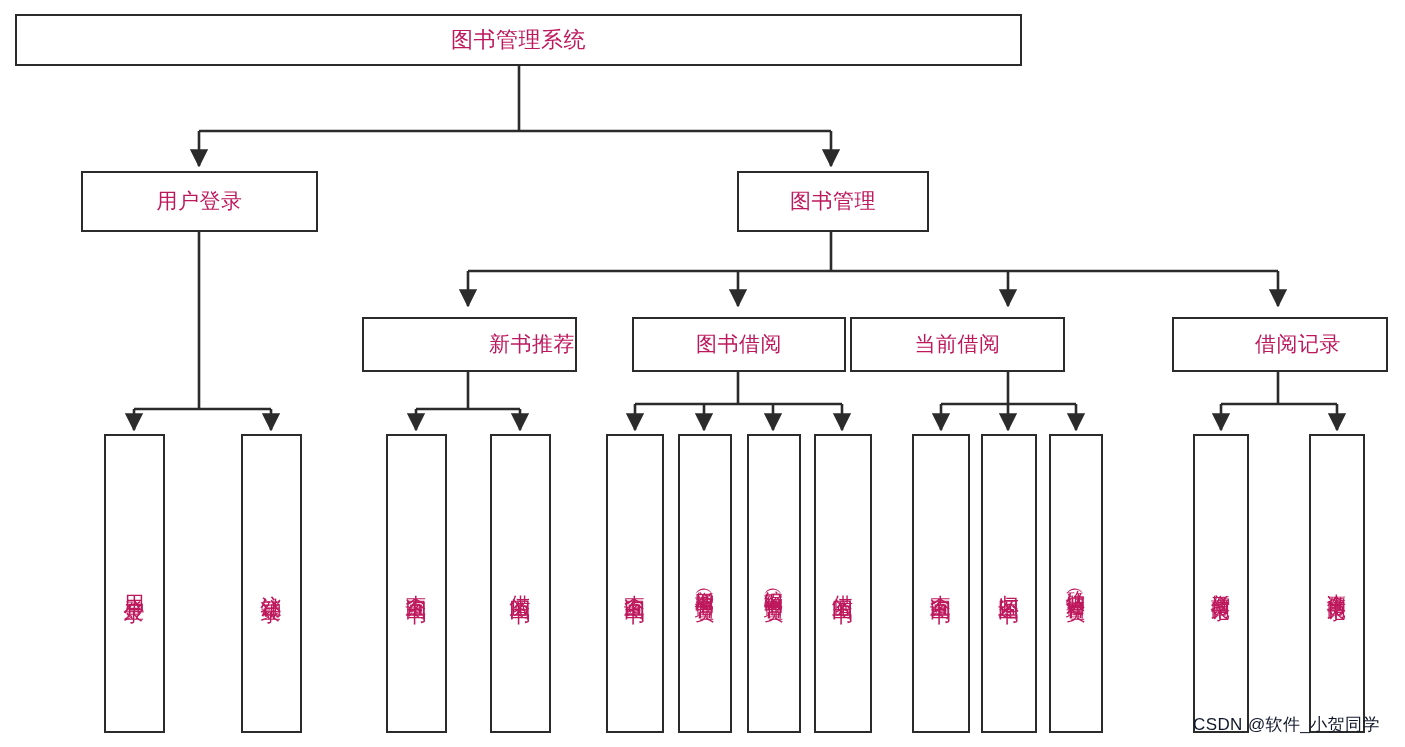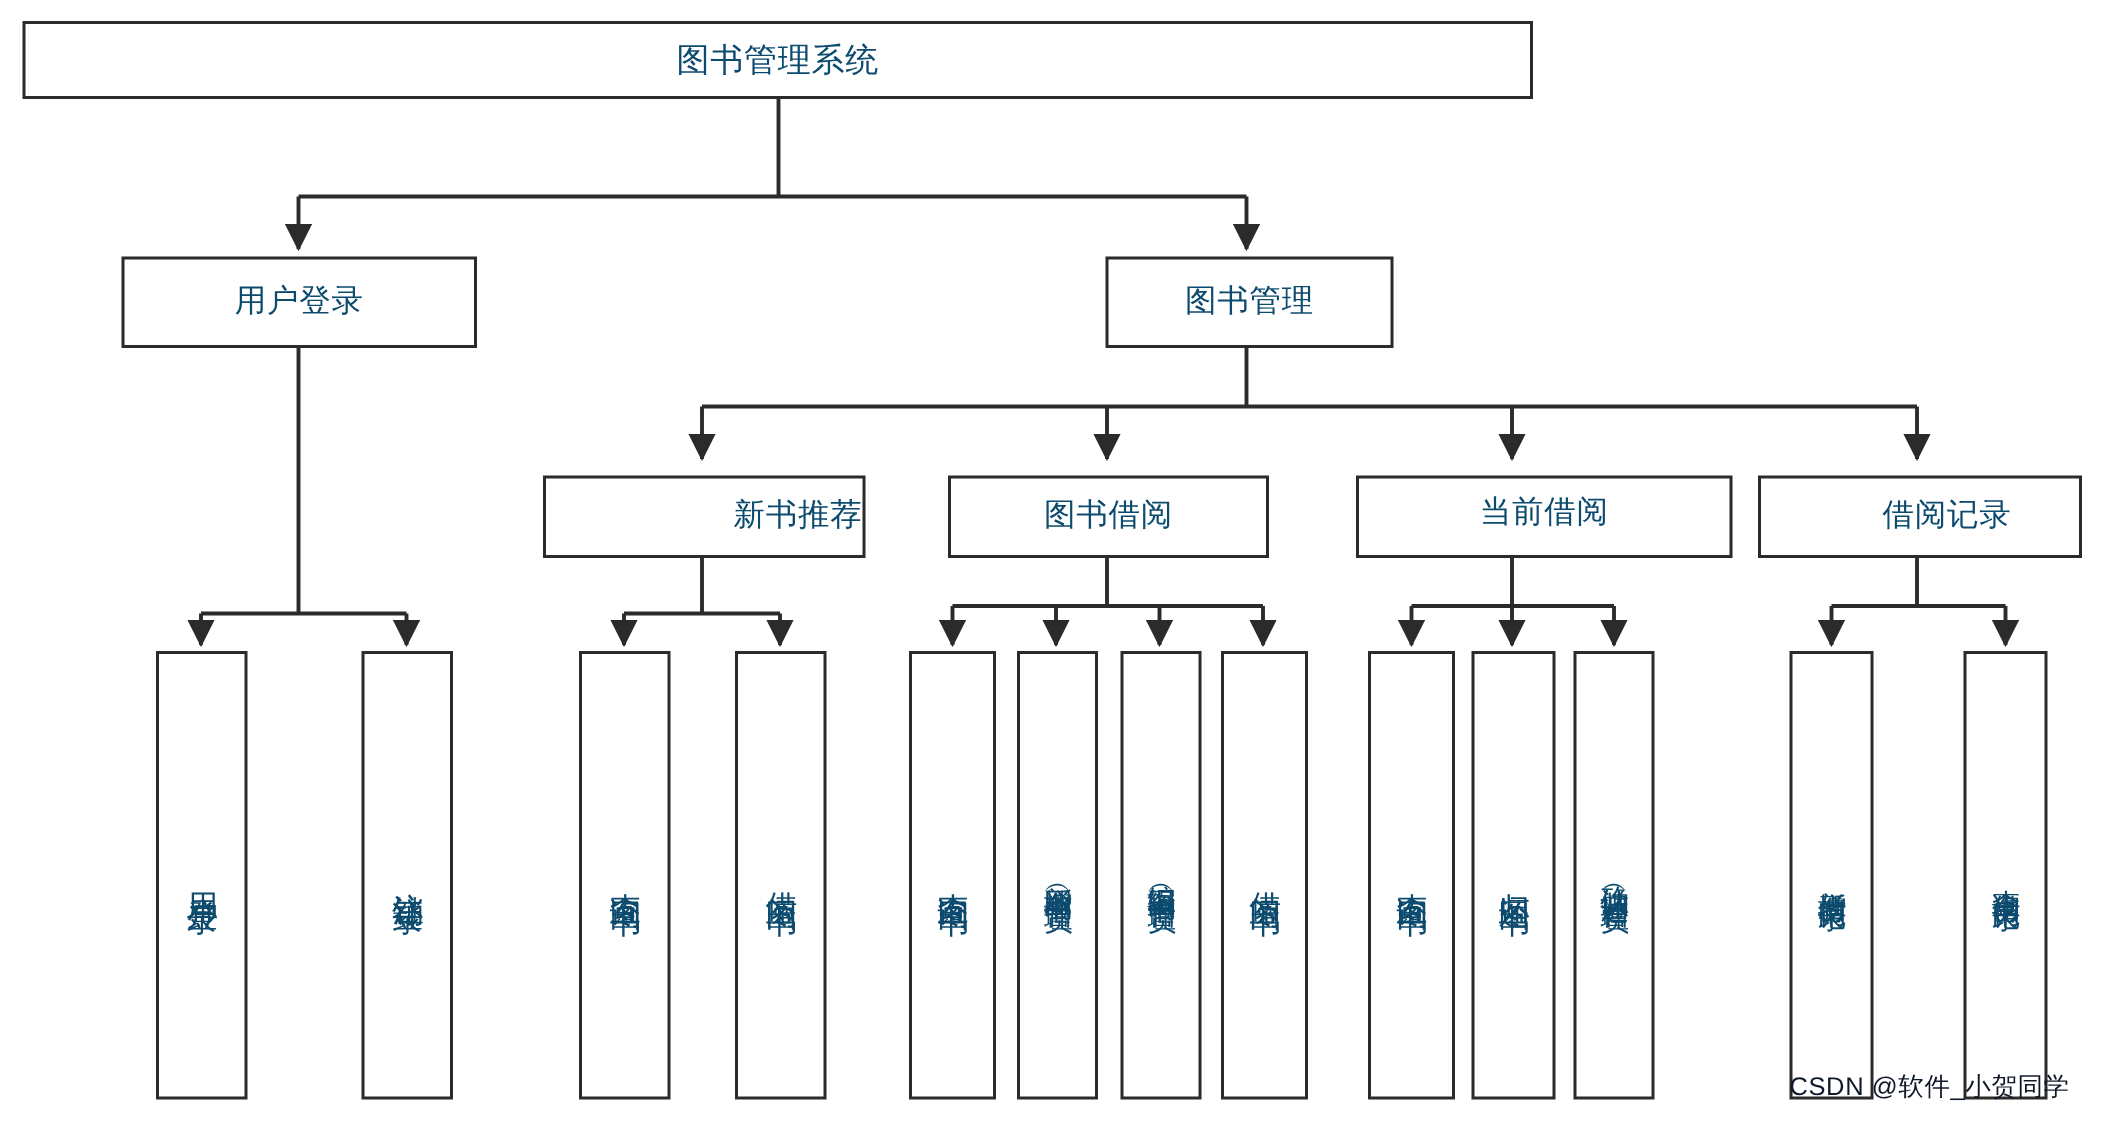--- a/index.html
+++ b/index.html
@@ -26,21 +26,21 @@
     pointer-events: none;
   }
   .node {
     position: absolute;
     box-sizing: border-box;
     background: #ffffff;
     border: 2px solid #2b2b2b;
     display: flex;
     align-items: center;
     justify-content: center;
-    color: #0c4a6e;
+    color: #be185d;
   }
   .node .label {
     display: block;
     text-align: center;
     line-height: 1.16;
     letter-spacing: 0.5px;
   }
   
   .node.horiz .label {
     writing-mode: horizontal-tb;
@@ -139,21 +139,21 @@
   <div class="node horiz" style="left:737px; top:171px; width:192px; height:61px;">
     <span class="label">图书管理</span>
   </div>
 
   <div class="node horiz" style="left:362px; top:317px; width:215px; height:55px;justify-content:flex-end;">
     <span class="label">新书推荐</span>
   </div>
   <div class="node horiz" style="left:632px; top:317px; width:214px; height:55px;">
     <span class="label">图书借阅</span>
   </div>
-  <div class="node horiz" style="left:904px; top:317px; width:251px; height:55px;font-family:Liberation Mono, monospace;">
+  <div class="node horiz" style="left:850px; top:317px; width:215px; height:55px;">
     <span class="label">当前借阅</span>
   </div>
   <div class="node horiz" style="left:1172px; top:317px; width:216px; height:55px;padding-left:36px;">
     <span class="label">借阅记录</span>
   </div>
 
   <div class="node vert" style="left:104px; top:434px; width:61px; height:299px;">
     <span class="label">用户登录</span>
   </div>
   <div class="node vert" style="left:241px; top:434px; width:61px; height:299px;">

